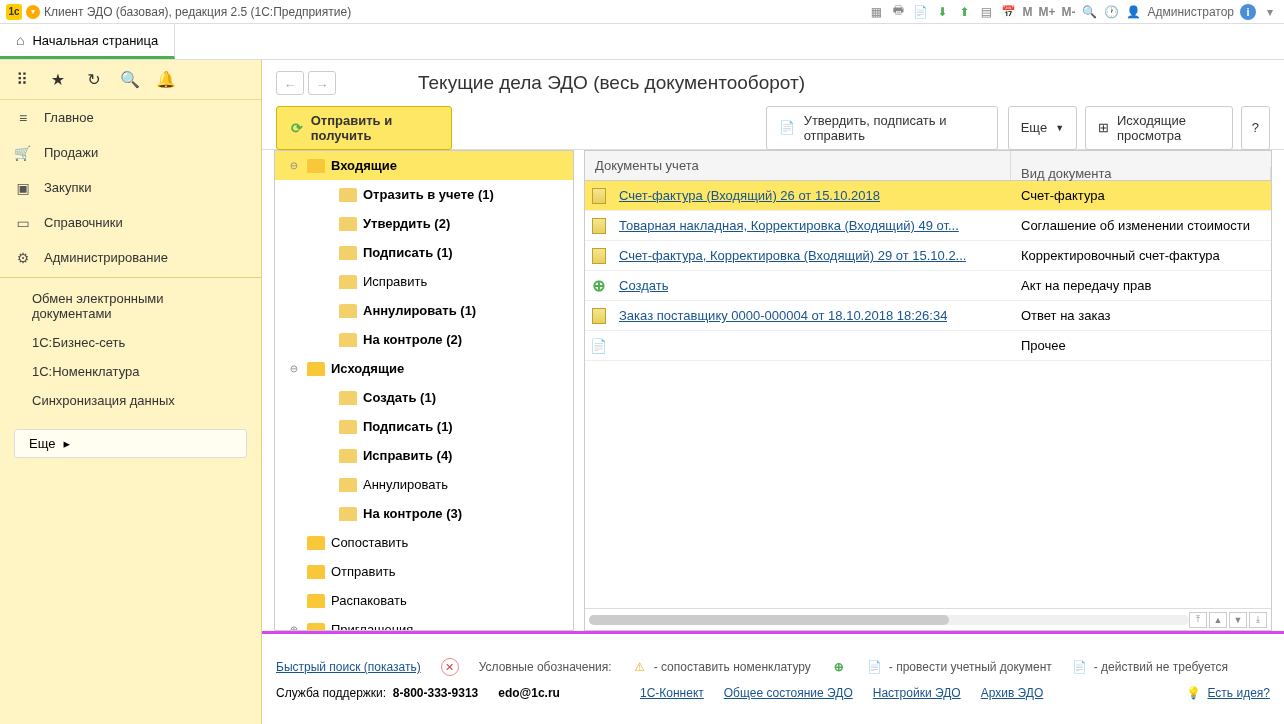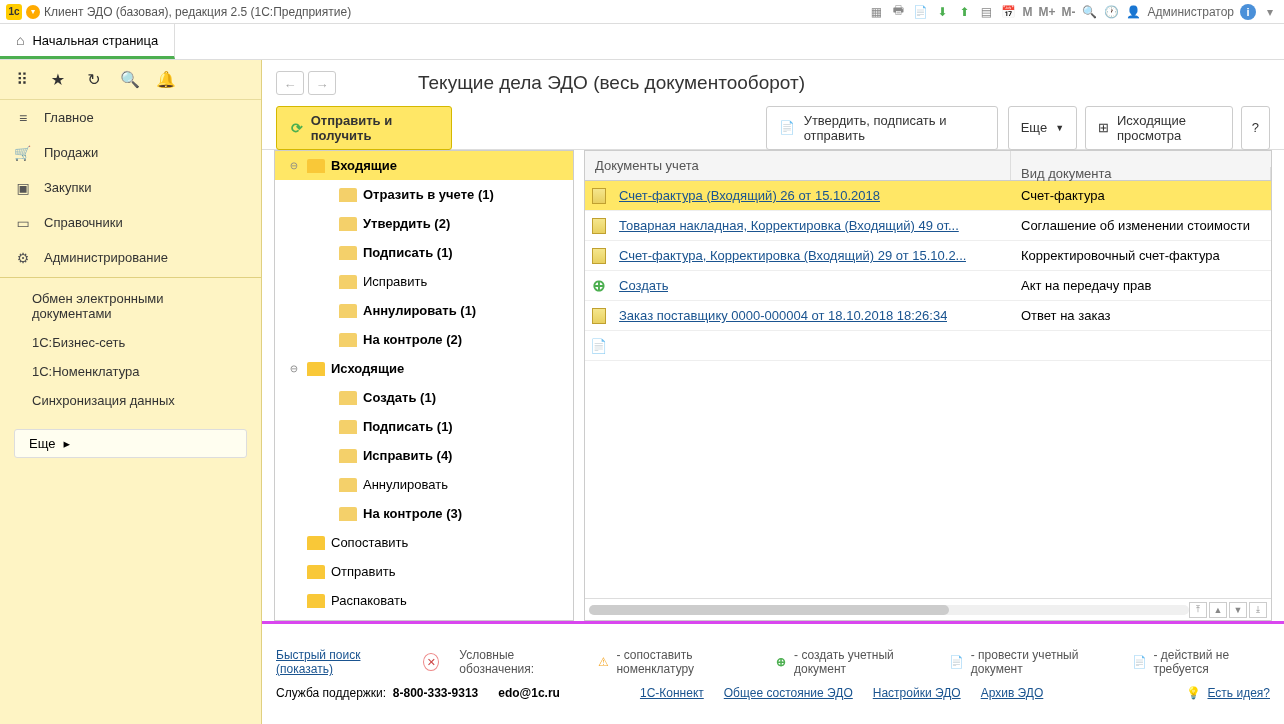--- a/index.html
+++ b/index.html
@@ -342,20 +342,21 @@
               </div>
               <div class="td2">Ответ на заказ</div>
             </div>
             <div class="tr">
               <div class="td-icon">
                 <span class="doc-green-arrow">📄</span>
               </div>
               <div class="td1">
                 <span class="doc-link"></span>
               </div>
+              <div class="td2">Прочее</div>
             </div>
           </div>
         <div class="scrollbar-row">
           <div class="hscroll">
               <div class="hscroll-thumb"></div>
             </div>
           <div class="scroll-btns">
             <div class="scroll-btn">⤒</div>
             <div class="scroll-btn">▲</div>
             <div class="scroll-btn">▼</div>
@@ -369,21 +370,20 @@
       <div class="footer-row1">
         <span class="link">Быстрый поиск (показать)</span>
         <span class="close-red">✕</span>
         <span style="color:#555">Условные обозначения:</span>
         <span class="legend-item">
             <span class="legend-icon warn-icon">⚠</span>
             <span>- сопоставить номенклатуру</span>
           </span>
         <span class="legend-item">
             <span class="legend-icon plus-icon">⊕</span>
-            <span>- создать учетный документ</span>
           </span>
         <span class="legend-item">
             <span class="legend-icon" style="color:#8a8">📄</span>
             <span>- провести учетный документ</span>
           </span>
         <span class="legend-item">
             <span class="legend-icon" style="color:#4a4">📄</span>
             <span>- действий не требуется</span>
           </span>
       </div>

